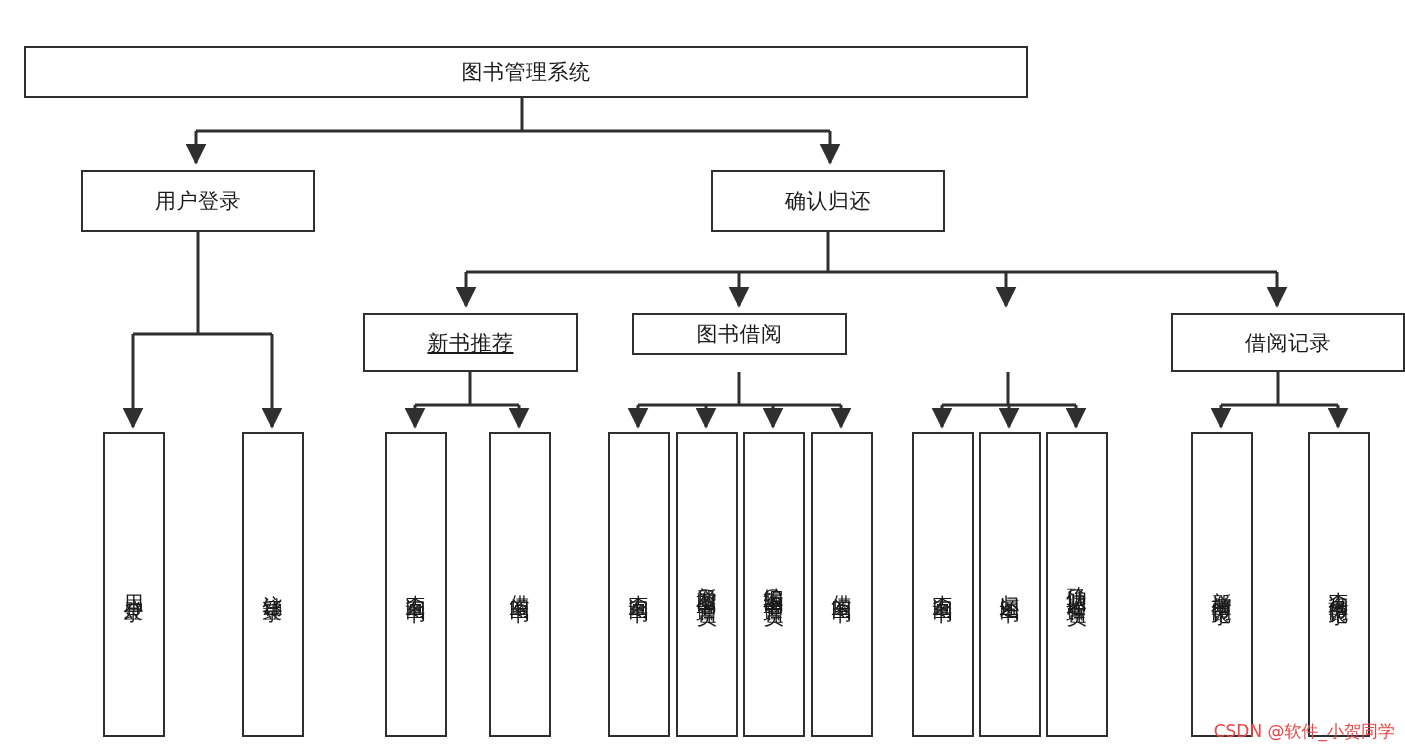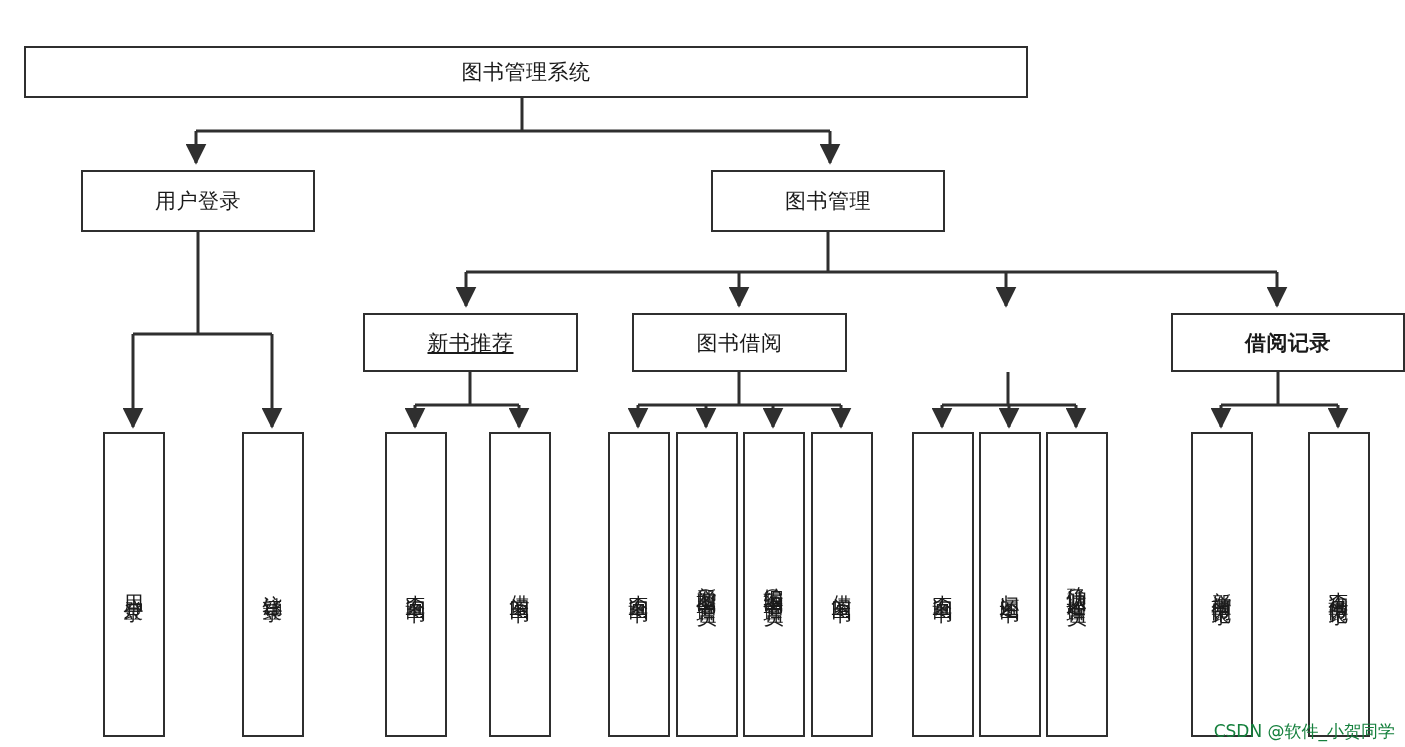--- a/index.html
+++ b/index.html
@@ -52,21 +52,21 @@
   .node.vertical .vlabel {
     writing-mode: vertical-rl;
     text-orientation: upright;
     white-space: nowrap;
   }
   .watermark {
     position: absolute;
     right: 10px;
     bottom: 4px;
     font-size: 17px;
-    color: #15803d;
+    color: #ef4444;
     white-space: nowrap;
     user-select: none;
   }
 </style>
 </head>
 <body>
 
 <div id="diagram-root">
 
   <svg id="diagram-svg" viewBox="0 0 1405 747" xmlns="http://www.w3.org/2000/svg">
@@ -120,30 +120,30 @@
   </svg>
 
   <div class="node horizontal" style="left:24px; top:14px; width:1004px; height:52px;margin-top:32px;">
     <span>图书管理系统</span>
   </div>
 
   <div class="node horizontal" style="left:81px; top:170px; width:234px; height:62px;">
     <span>用户登录</span>
   </div>
   <div class="node horizontal" style="left:711px; top:170px; width:234px; height:62px;">
-    <span>图书管理</span>
+    <span>确认归还</span>
   </div>
 
   <div class="node horizontal" style="left:363px; top:313px; width:215px; height:59px;text-decoration:underline;">
     <span>新书推荐</span>
   </div>
-  <div class="node horizontal" style="left:632px; top:313px; width:215px; height:59px;">
+  <div class="node horizontal" style="left:632px; top:313px; width:215px; height:42px;">
     <span>图书借阅</span>
   </div>
-  <div class="node horizontal" style="left:1171px; top:313px; width:234px; height:59px;font-weight:bold;">
+  <div class="node horizontal" style="left:1171px; top:313px; width:234px; height:59px;">
     <span>借阅记录</span>
   </div>
 
   <div class="node vertical" style="left:103px; top:432px; width:62px; height:305px;">
     <span class="vlabel">用户登录</span>
   </div>
   <div class="node vertical" style="left:242px; top:432px; width:62px; height:305px;">
     <span class="vlabel">注销登录</span>
   </div>
 

